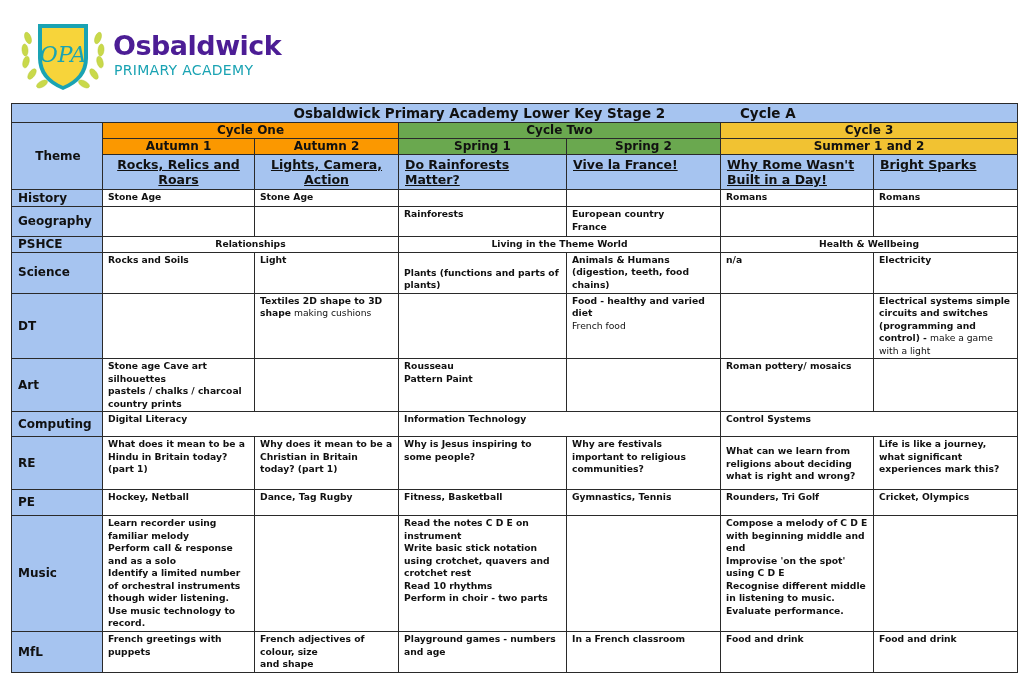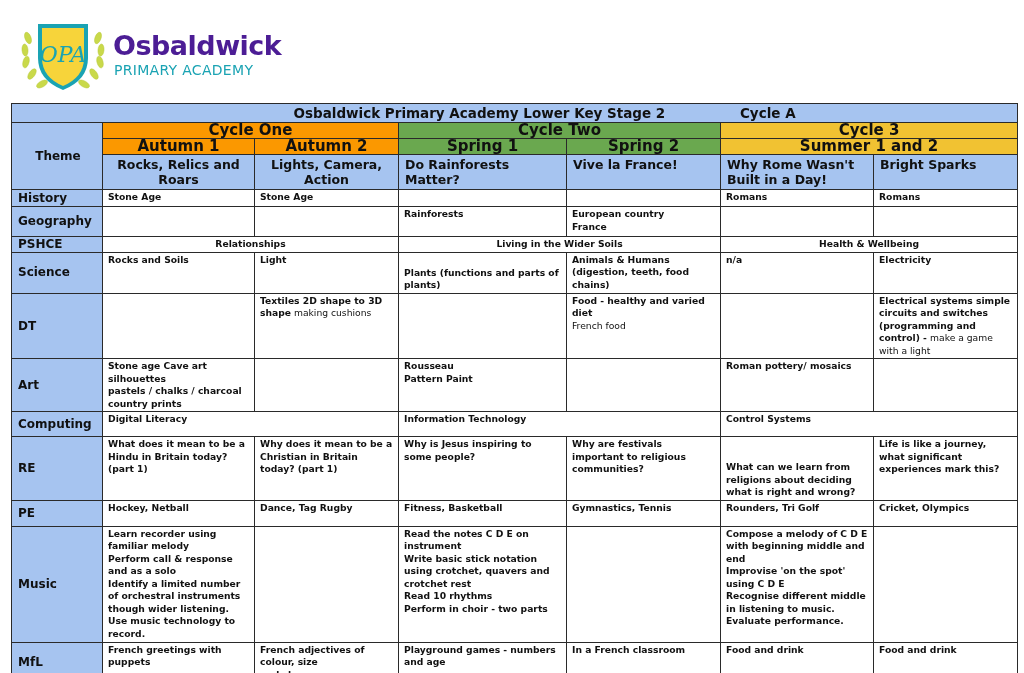--- a/index.html
+++ b/index.html
@@ -16,22 +16,22 @@
                border-collapse:collapse; table-layout:fixed; }
   table.plan td { border:1.5px solid #2a2a2a; padding:1px 5px; vertical-align:top;
                   font-size:9.2px; font-weight:bold; line-height:12.5px; background:#fff; overflow:hidden; }
   .t-title td.title { background:#a6c4f0; font-size:13.5px; text-align:center; height:16px; line-height:16px; padding:1px 8px; }
   .title-main { display:inline-block; margin-left:60px; }
   .title-cycle { display:inline-block; margin-left:70px; }
   td.subject { background:#a6c4f0 !important; font-size:12px !important; vertical-align:middle !important; padding-left:6px !important; }
   td.cyc-one { background:#fb9800 !important; }
   td.cyc-two { background:#6aa84f !important; }
   td.cyc-three { background:#f1c232 !important; }
-  tr.cycle-row td, tr.term-row td { font-size:15px; text-align:center; height:13px; line-height:13px; padding:1px 4px; }
-  tr.theme-row td.theme { background:#a6c4f0; font-size:12.5px; line-height:15px; padding:2px 6px; }
+  tr.cycle-row td, tr.term-row td { font-size:12px; text-align:center; height:13px; line-height:13px; padding:1px 4px; }
+  tr.theme-row td.theme { background:#a6c4f0; font-size:12.5px; line-height:15px; padding:2px 6px;text-decoration:underline; }
   td.center { text-align:center; }
   .light { font-weight:normal; }
   .pre { white-space:pre-line; }
 </style>
 </head>
 <body>
 
 <div class="logo">
   <svg class="logo-crest" viewBox="0 0 90 76">
     <g fill="#c9d94a" stroke="#b8c93a" stroke-width="0.5">
@@ -112,21 +112,21 @@
     <td>Rainforests</td>
     <td class="pre">European country
 France</td>
     <td></td>
     <td></td>
   </tr>
 
   <tr style="height:15px">
     <td class="subject">PSHCE</td>
     <td class="center" colspan="2">Relationships</td>
-    <td class="center" colspan="2">Living in the Wider Soils</td>
+    <td class="center" colspan="2">Living in the Theme World</td>
     <td class="center" colspan="2">Health &amp; Wellbeing</td>
   </tr>
 
   <tr style="height:41px">
     <td class="subject">Science</td>
     <td>Rocks and Soils</td>
     <td>Light</td>
     <td style="padding-top:14px">Plants (functions and parts of plants)</td>
     <td>Animals &amp; Humans (digestion, teeth, food chains)</td>
     <td>n/a</td>
@@ -163,21 +163,21 @@
     <td colspan="2">Information Technology</td>
     <td colspan="2">Control Systems</td>
   </tr>
 
   <tr style="height:53px">
     <td class="subject">RE</td>
     <td>What does it mean to be a Hindu in Britain today? (part 1)</td>
     <td>Why does it mean to be a Christian in Britain today? (part 1)</td>
     <td>Why is Jesus inspiring to some people?</td>
     <td>Why are festivals important to religious communities?</td>
-    <td style="padding-top:24px">What can we learn from religions about deciding what is right and wrong?</td>
+    <td style="padding-top:8px">What can we learn from religions about deciding what is right and wrong?</td>
     <td>Life is like a journey, what significant experiences mark this?</td>
   </tr>
 
   <tr style="height:26px">
     <td class="subject">PE</td>
     <td>Hockey, Netball</td>
     <td>Dance, Tag Rugby</td>
     <td>Fitness, Basketball</td>
     <td>Gymnastics, Tennis</td>
     <td>Rounders, Tri Golf</td>

